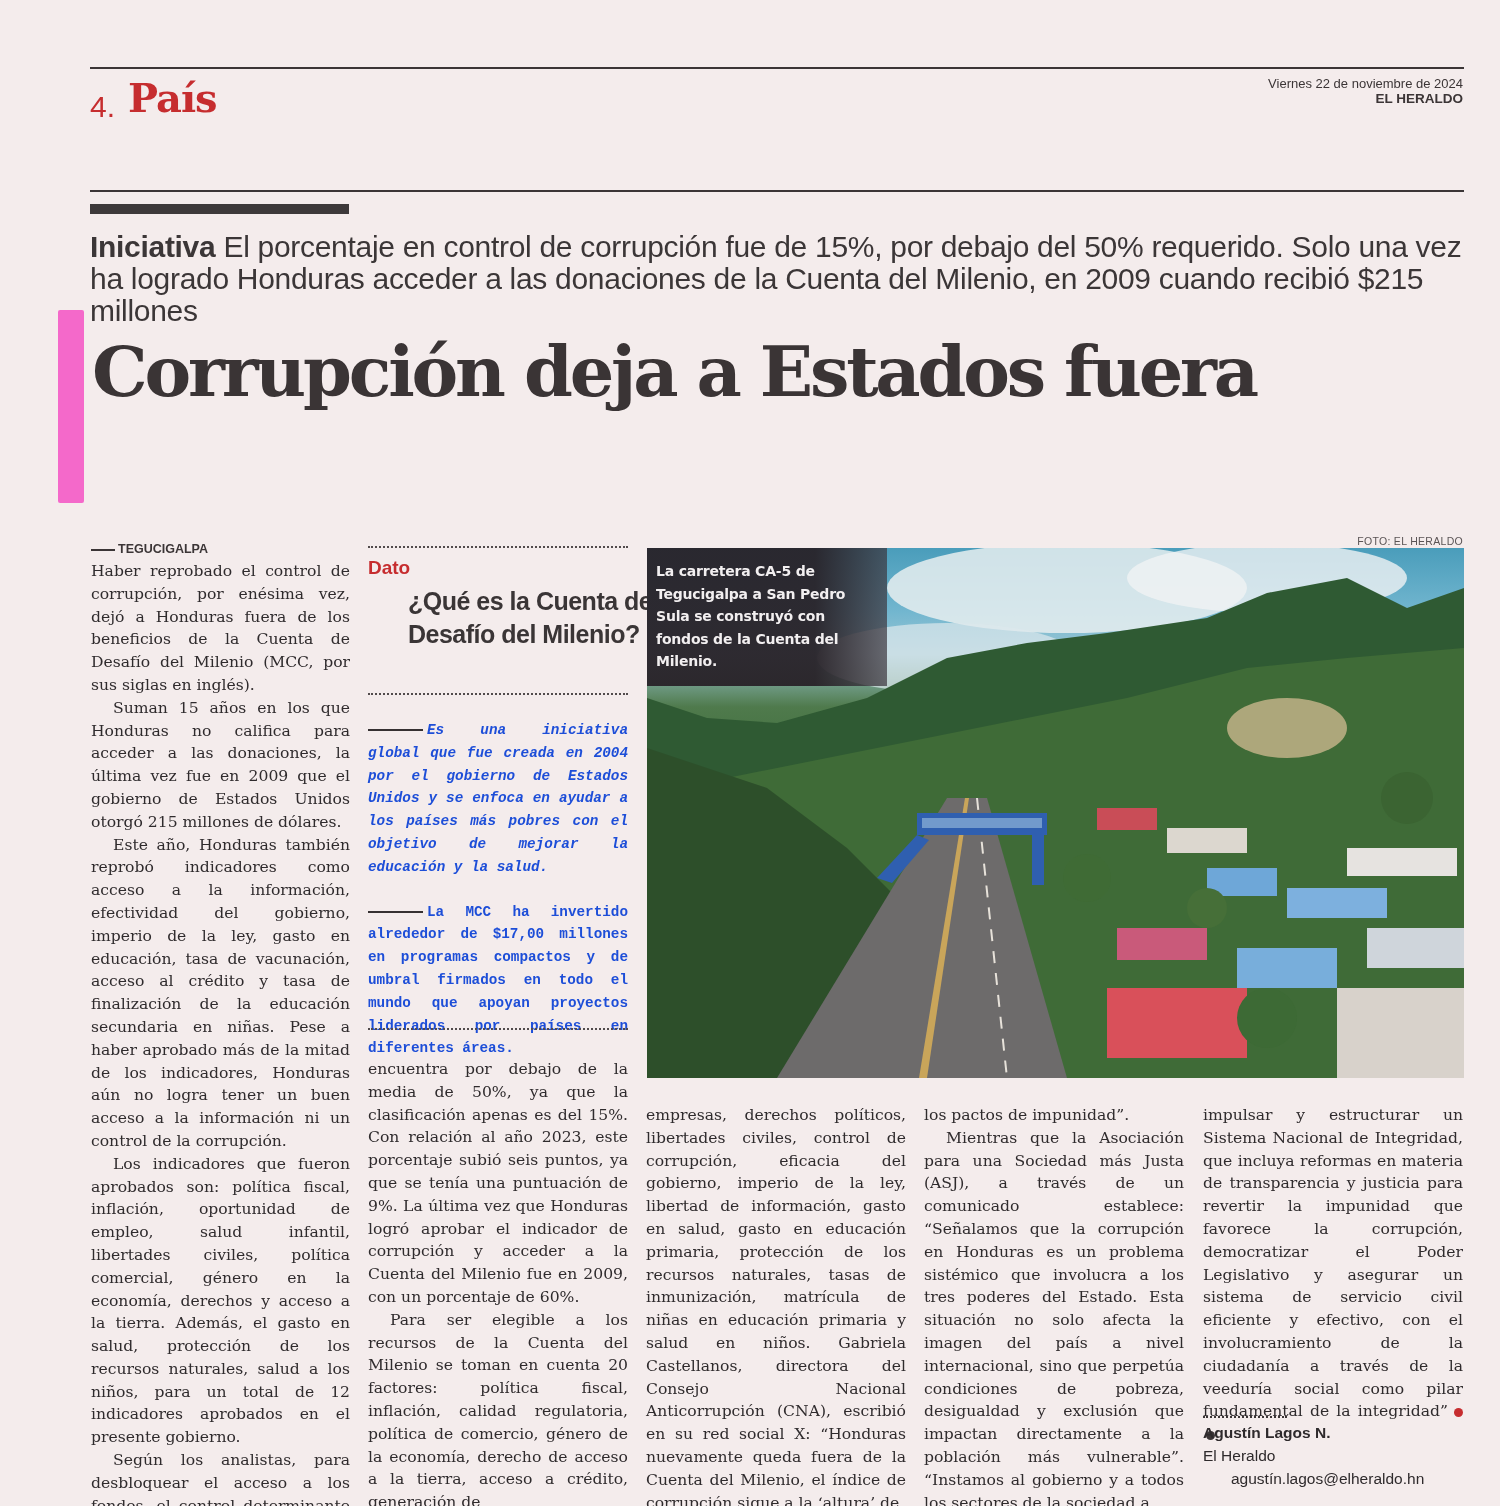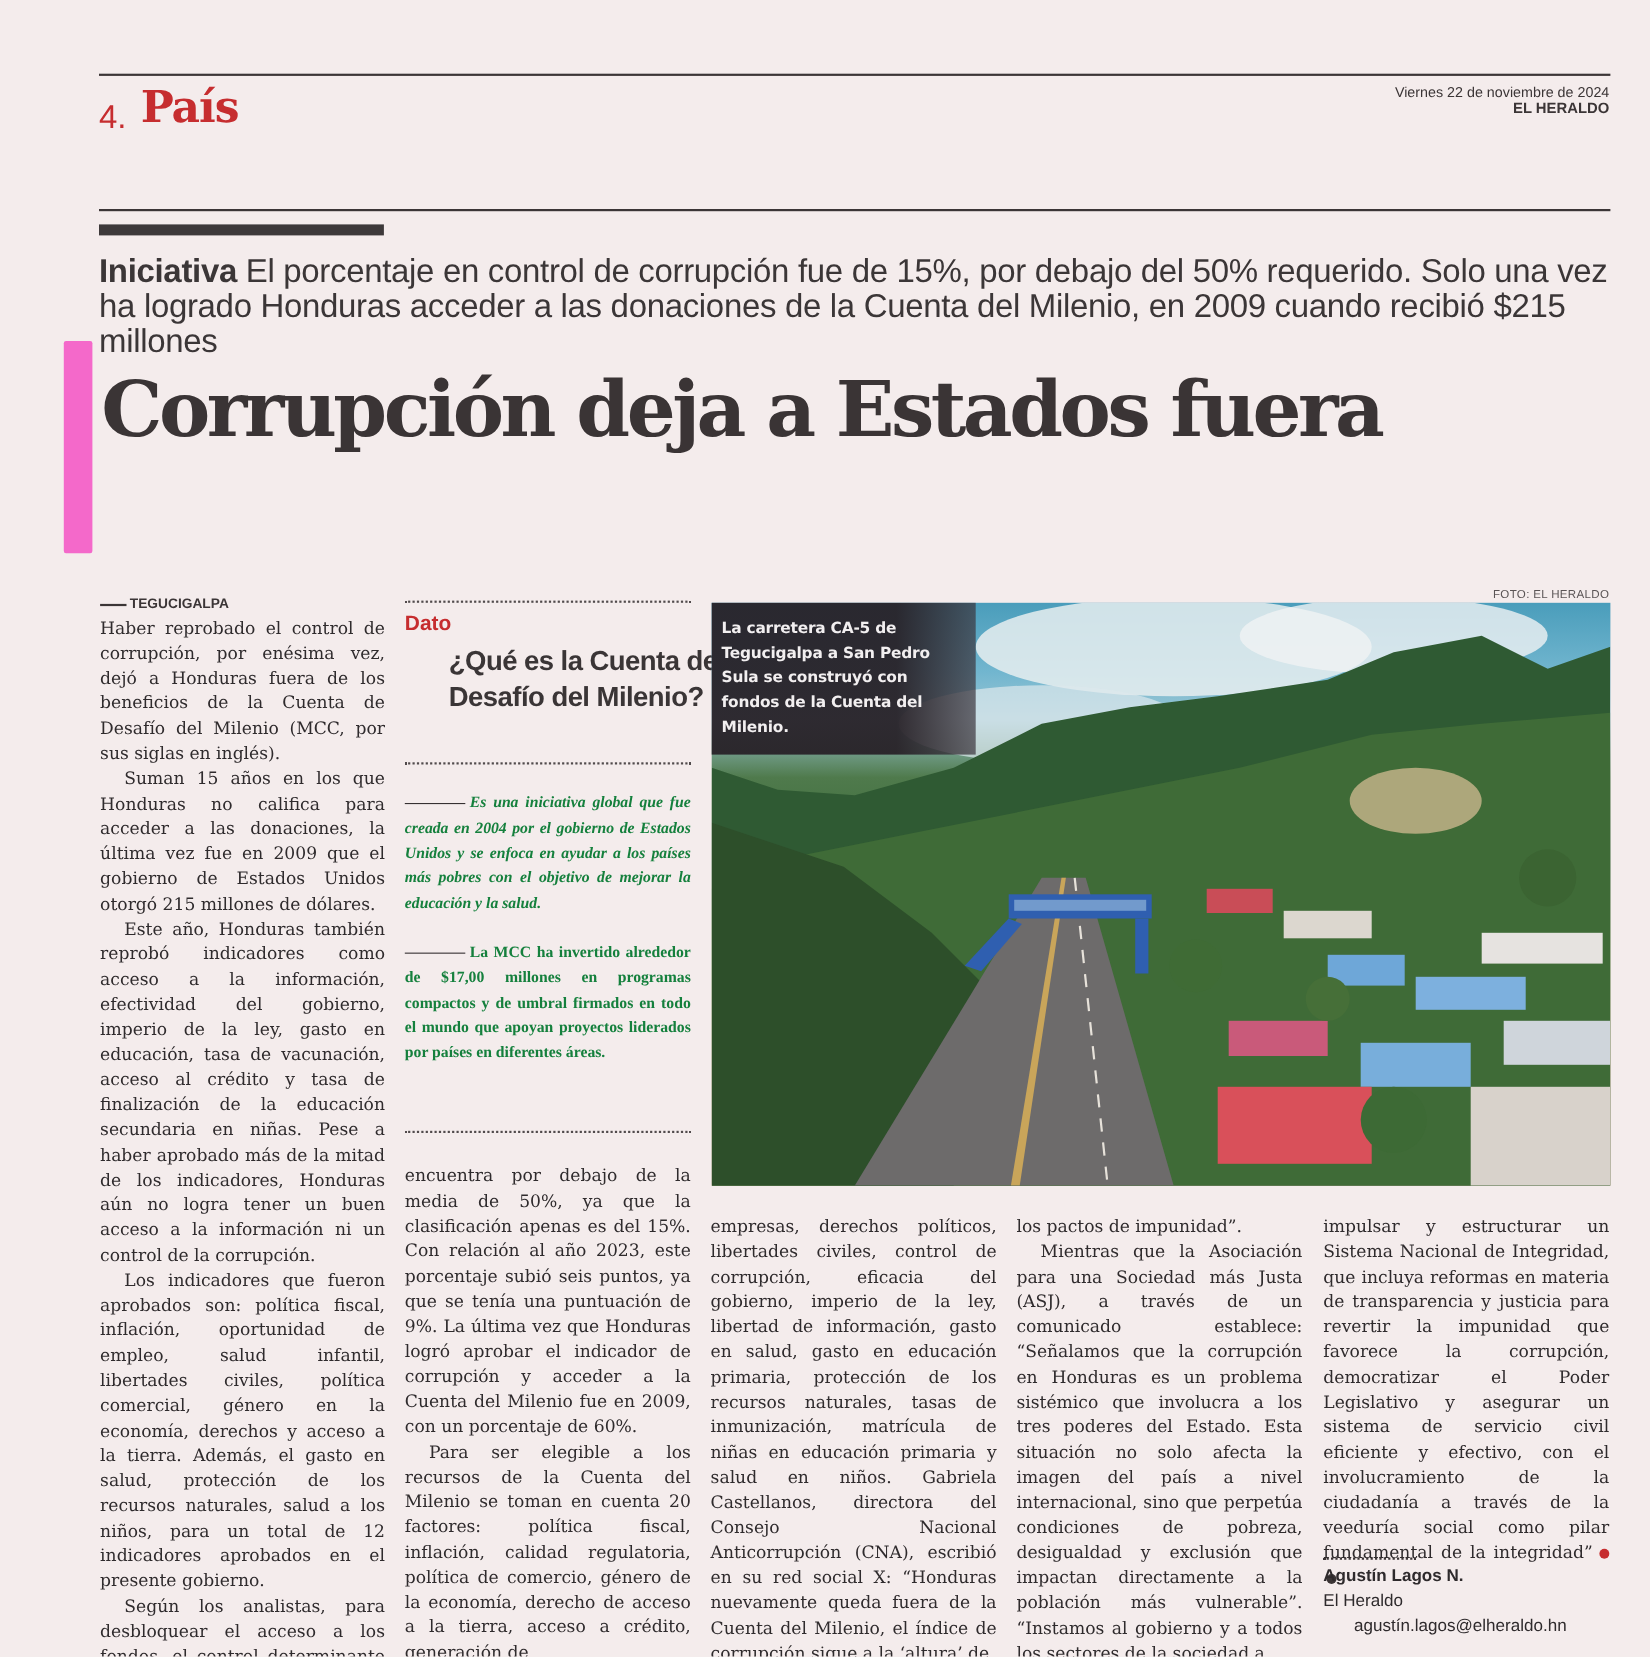--- a/index.html
+++ b/index.html
@@ -41,21 +41,21 @@
 
   .city-line { left: 91px; top: 542px; font-family: "Liberation Sans", sans-serif; font-weight: bold; font-size: 12.5px; color: #3b3536; }
   .city-line .dash { display: inline-block; width: 24px; height: 2px; background: #3b3536; vertical-align: middle; margin-right: 3px; }
 
   
   .dots { border-top: 2px dotted #514b4c; }
   .dato-top { left: 368px; top: 546px; width: 260px; }
   .dato-label { left: 368px; top: 557px; font-family: "Liberation Sans", sans-serif; font-weight: bold; font-size: 19px; color: #c62d2f; }
   .dato-title { left: 368px; top: 585px; width: 260px; font-family: "Liberation Sans", sans-serif; font-weight: bold; font-size: 25px; line-height: 33px; color: #3a3536; letter-spacing: -0.5px; margin-left: 40px; }
   .dato-mid { left: 368px; top: 693px; width: 260px; }
-  .dato-text { left: 368px; top: 719px; width: 260px; font-family: Liberation Serif, serif; font-size: 14.3px; line-height: 22.8px; color: #15803d; text-align: justify; font-weight: bold; }
+  .dato-text { left: 368px; top: 719px; width: 260px; font-family: Liberation Mono, monospace; font-size: 14.3px; line-height: 22.8px; color: #1d4ed8; text-align: justify; font-weight: bold; }
   .dato-text p { margin-bottom: 22px; }
   .dato-text .em { font-style: italic; }
   .dato-text .bar { display: inline-block; width: 55px; height: 1.5px; background: #363132; vertical-align: middle; margin-right: 4px; }
   .dato-bottom { left: 368px; top: 1028px; width: 260px; }
 
   
   .photo { left: 647px; top: 548px; width: 817px; height: 530px; overflow: hidden;
     background: linear-gradient(180deg, #4a9dbb 0%, #72b6cf 12%, #9cc7d4 20%, #4f7a4c 30%, #3b6a39 45%, #5a7f3f 60%, #7a7a4a 80%, #8a8766 100%); }
   .photo svg { position: absolute; left: 0; top: 0; }
   .photo-credit { right: 37px; top: 535px; font-family: "Liberation Sans", sans-serif; font-size: 10.5px; color: #5a5455; letter-spacing: 0.3px; }

